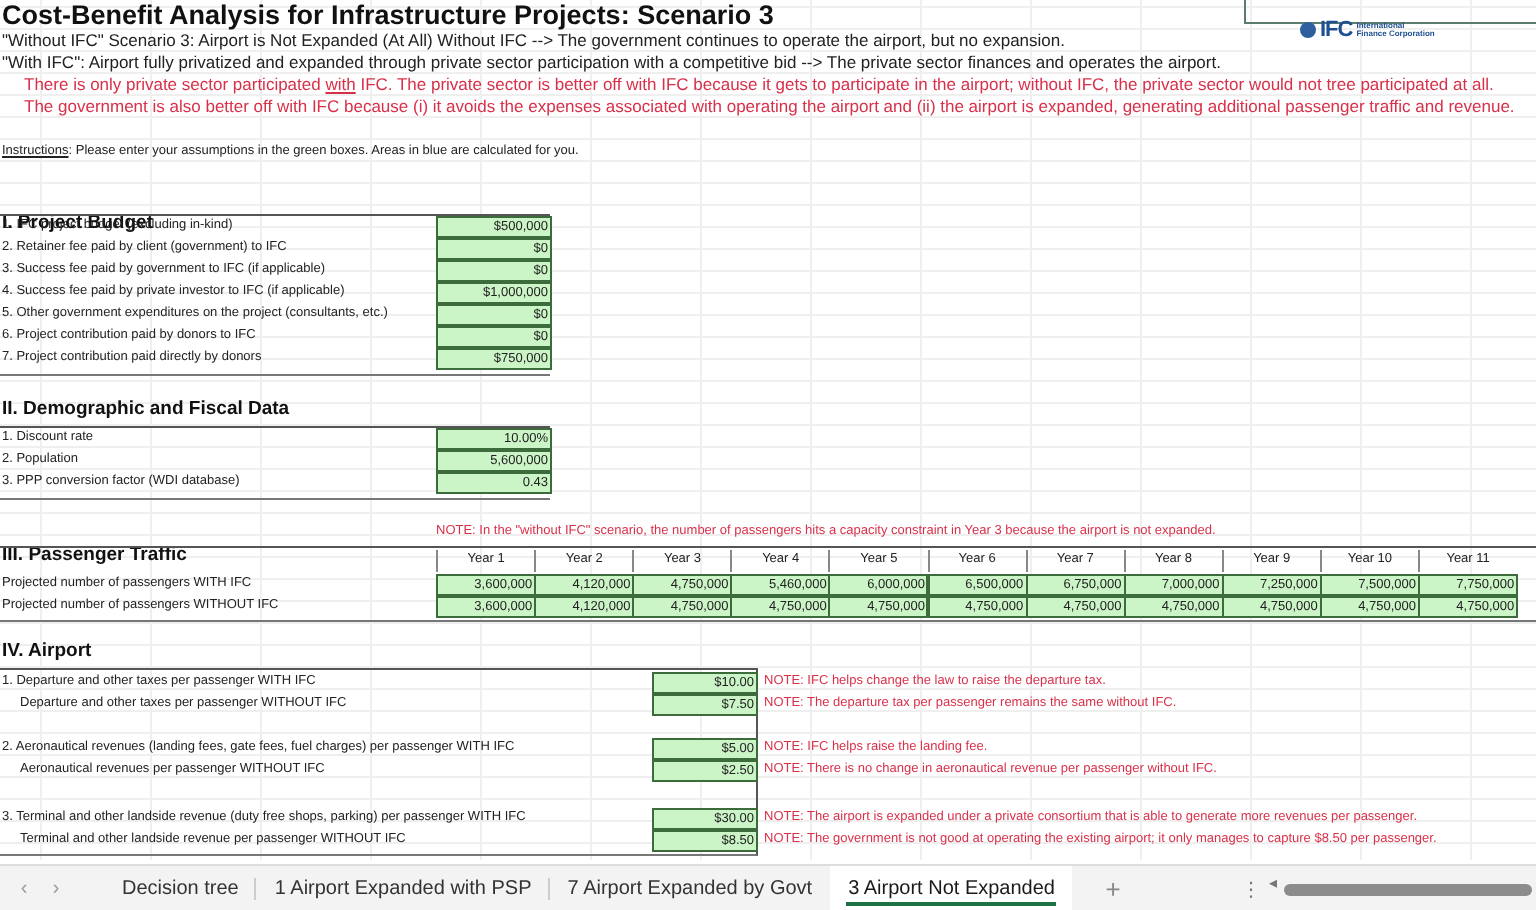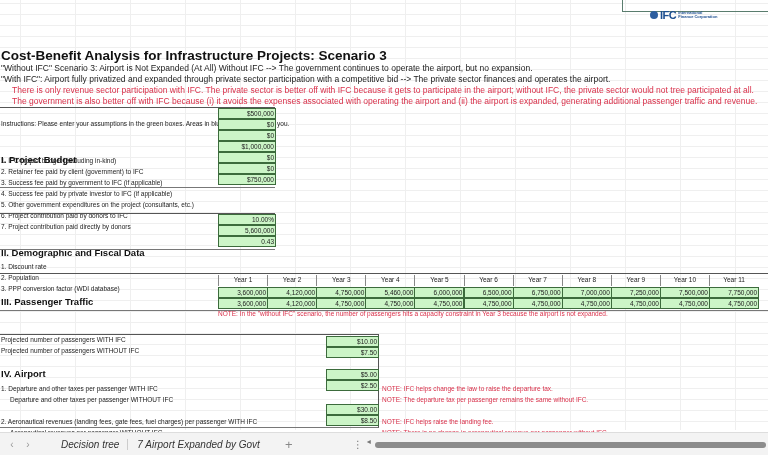--- a/index.html
+++ b/index.html
@@ -9,25 +9,25 @@
   }
   .grid {
     position:absolute; left:0; top:0; width:768px; height:430px;
     background-image:
       linear-gradient(to right, #e6e6e6 1px, transparent 1px),
       linear-gradient(to bottom, #e6e6e6 1px, transparent 1px);
     background-size: 55px 100%, 100% 11px;
     background-position: 20px 0, 0 3px;
     opacity:0.6;
   }
-  .abs { position:absolute; white-space:nowrap;margin-top:48px; }
+  .abs { position:absolute; white-space:nowrap; }
   .title { left:1px; top:0px; font-size:13.5px; font-weight:bold; color:#111; }
   .line { font-size:8.5px; color:#222; }
   .red { color:#d9304a; }
-  .u { }
+  .u { text-decoration:underline; }
   .instr { left:1px; top:72px; font-size:6.5px; color:#222; }
   .section { font-size:9.5px; font-weight:bold; color:#111; left:1px; }
   .tbl-border { position:absolute; border-top:1.5px solid #555; border-bottom:1.5px solid #777; }
   .rowlabel { font-size:6.5px; color:#222; left:1px; }
   .gcell {
     position:absolute; background:#ccf5c7; border:1px solid #3c6b3c;
     font-size:6.5px; text-align:right; padding-right:1px; box-sizing:border-box;
     line-height:10px; height:11px; color:#222;
   }
   .ycell {
@@ -37,21 +37,21 @@
   .note { font-size:6.5px; color:#d9304a; }
   .logo-box { position:absolute; left:622px; top:0; width:148px; height:11px;
     border-left:1px solid #5a7d6e; border-bottom:1px solid #5a7d6e; }
   .logo { position:absolute; left:650px; top:9px; display:flex; align-items:center; gap:2px; }
   .logo .globe { width:8px; height:8px; border-radius:50%; background:#2d5e9e; }
   .logo .ifc { font-size:11px; font-weight:bold; color:#1d4f91; letter-spacing:-0.5px; }
   .logo .org { font-size:4px; color:#1d4f91; line-height:4.5px; font-weight:bold; }
   .tabbar { position:absolute; left:0; top:432px; width:768px; height:23px; background:#f3f3f3;
     border-top:1px solid #ddd; display:flex; align-items:center; font-size:10px; color:#333; }
   .nav { width:16px; text-align:center; color:#999; font-size:10px; }
-  .tab { padding:0 9px; height:23px; line-height:23px; position:relative;font-style:italic; }
+  .tab { padding:0 9px; height:23px; line-height:23px; position:relative; }
   .tab.sep::after { content:""; position:absolute; right:0; top:6px; height:11px; border-right:1px solid #ccc; }
   .tab.active { background:#fff; color:#1a1a1a; font-weight:500; }
   .tab.active::before { content:""; position:absolute; left:8px; right:8px; bottom:3px; border-bottom:2px solid #1e7145; }
   .add { width:40px; text-align:center; color:#888; font-size:13px; }
   .dots { width:18px; text-align:center; color:#777; }
   .hscroll { flex:1; height:6px; background:#8c8c8c; border-radius:3px; margin-right:2px; position:relative; margin-left:8px;}
   .hscroll::before { content:"◂"; position:absolute; left:-8px; top:-5px; font-size:8px; color:#777; }
 </style>
 </head>
 <body>
@@ -64,21 +64,21 @@
   <span class="ifc">IFC</span>
   <div class="org">
     <div>International</div>
     <div>Finance Corporation</div>
   </div>
 </div>
 
 <div class="abs title">Cost-Benefit Analysis for Infrastructure Projects: Scenario 3</div>
 <div class="abs line" style="left:1px;top:15px;">"Without IFC" Scenario 3:  Airport is Not Expanded (At All) Without IFC --&gt; The government continues to operate the airport, but no expansion.</div>
 <div class="abs line" style="left:1px;top:26px;">"With IFC":  Airport fully privatized and expanded through private sector participation with a competitive bid --&gt; The private sector finances and operates the airport.</div>
-<div class="abs line red" style="left:12px;top:37px;"><span>There is only revenue sector participation </span><span class="u">with</span><span> IFC.  The private sector is better off with IFC because it gets to participate in the airport; without IFC, the private sector would not tree participated at all.</span></div>
+<div class="abs line red" style="left:12px;top:37px;"><span>There is only private sector participated </span><span class="u">with</span><span> IFC.  The private sector is better off with IFC because it gets to participate in the airport; without IFC, the private sector would not tree participated at all.</span></div>
 <div class="abs line red" style="left:12px;top:48px;">The government is also better off with IFC because (i) it avoids the expenses associated with operating the airport and (ii) the airport is expanded, generating additional passenger traffic and revenue.</div>
 
 <div class="abs instr"><span class="u">Instructions</span><span>:  Please enter your assumptions in the green boxes.   Areas in blue are calculated for you.</span></div>
 
 <div class="abs section" style="top:106px;">I.  Project Budget</div>
 <div class="tbl-border" style="left:0;top:107px;width:275px;height:79px;"></div>
 <div id="budget-rows">
     <div class="abs rowlabel" style="top:109px;">1. IFC project budget (excluding in-kind)</div>
     <div class="gcell" style="left:218px;top:108px;width:58px;">$500,000</div>
     <div class="abs rowlabel" style="top:120px;">2. Retainer fee paid by client (government) to IFC</div>
@@ -99,21 +99,21 @@
 <div class="tbl-border" style="left:0;top:213px;width:275px;height:35px;"></div>
 <div id="demo-rows">
     <div class="abs rowlabel" style="top:215px;">1. Discount rate</div>
     <div class="gcell" style="left:218px;top:214px;width:58px;">10.00%</div>
     <div class="abs rowlabel" style="top:226px;">2. Population</div>
     <div class="gcell" style="left:218px;top:225px;width:58px;">5,600,000</div>
     <div class="abs rowlabel" style="top:237px;">3. PPP conversion factor (WDI database)</div>
     <div class="gcell" style="left:218px;top:236px;width:58px;">0.43</div>
   </div>
 
-<div class="abs section" style="top:248px;">III.  Passenger Traffic</div>
+<div class="abs section" style="top:272px;">III.  Passenger Traffic</div>
 <div class="abs note" style="left:218px;top:262px;">NOTE:  In the "without IFC" scenario, the number of passengers hits a capacity constraint in Year 3 because the airport is not expanded.</div>
 <div class="tbl-border" style="left:0;top:273px;width:768px;height:36px;"></div>
 <div id="traffic-rows">
     <div class="ycell" style="left:218px;top:275px;width:49.1px;">Year 1</div>
     <div class="ycell" style="left:267.1px;top:275px;width:49.1px;">Year 2</div>
     <div class="ycell" style="left:316.2px;top:275px;width:49.1px;">Year 3</div>
     <div class="ycell" style="left:365.3px;top:275px;width:49.1px;">Year 4</div>
     <div class="ycell" style="left:414.4px;top:275px;width:49.1px;">Year 5</div>
     <div class="ycell" style="left:463.5px;top:275px;width:49.1px;">Year 6</div>
     <div class="ycell" style="left:512.6px;top:275px;width:49.1px;">Year 7</div>
@@ -168,18 +168,20 @@
     <div class="abs rowlabel" style="left:10px;top:416px;">Terminal and other landside revenue per passenger WITHOUT IFC</div>
     <div class="gcell" style="left:326px;top:415px;width:53px;">$8.50</div>
     <div class="abs note" style="left:382px;top:416px;">NOTE:  The government is not good at operating the existing airport; it only manages to capture $8.50 per passenger.</div>
   </div>
 
 <div class="tabbar">
   <div class="nav" style="margin-left:4px;">‹</div>
   <div class="nav">›</div>
   <div style="width:16px"></div>
   <div class="tab sep">Decision tree</div>
+  <div class="tab sep">1 Airport Expanded with PSP</div>
   <div class="tab">7 Airport Expanded by Govt</div>
+  <div class="tab active">3 Airport Not Expanded</div>
   <div class="add">+</div>
   <div style="width:40px"></div>
   <div class="dots">⋮</div>
   <div class="hscroll"></div>
 </div>
 
 </body></html>

